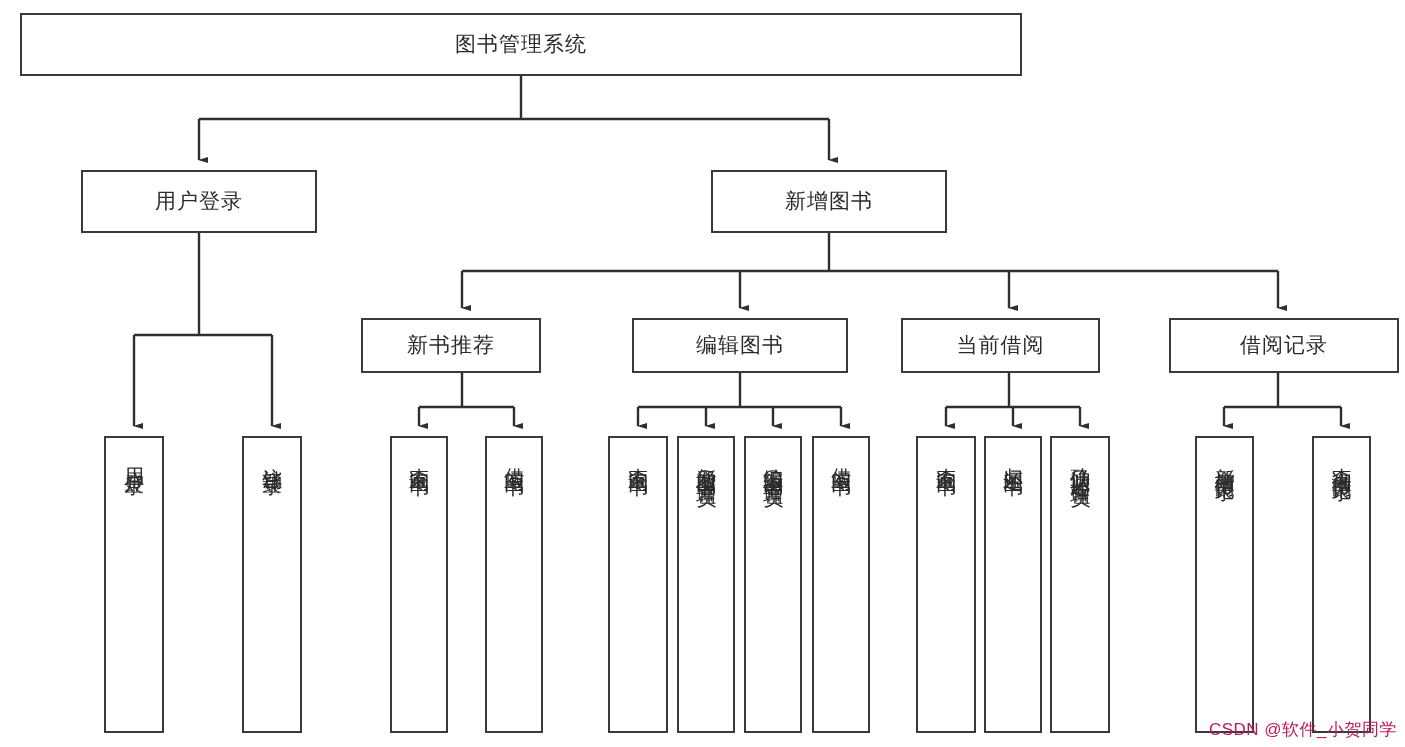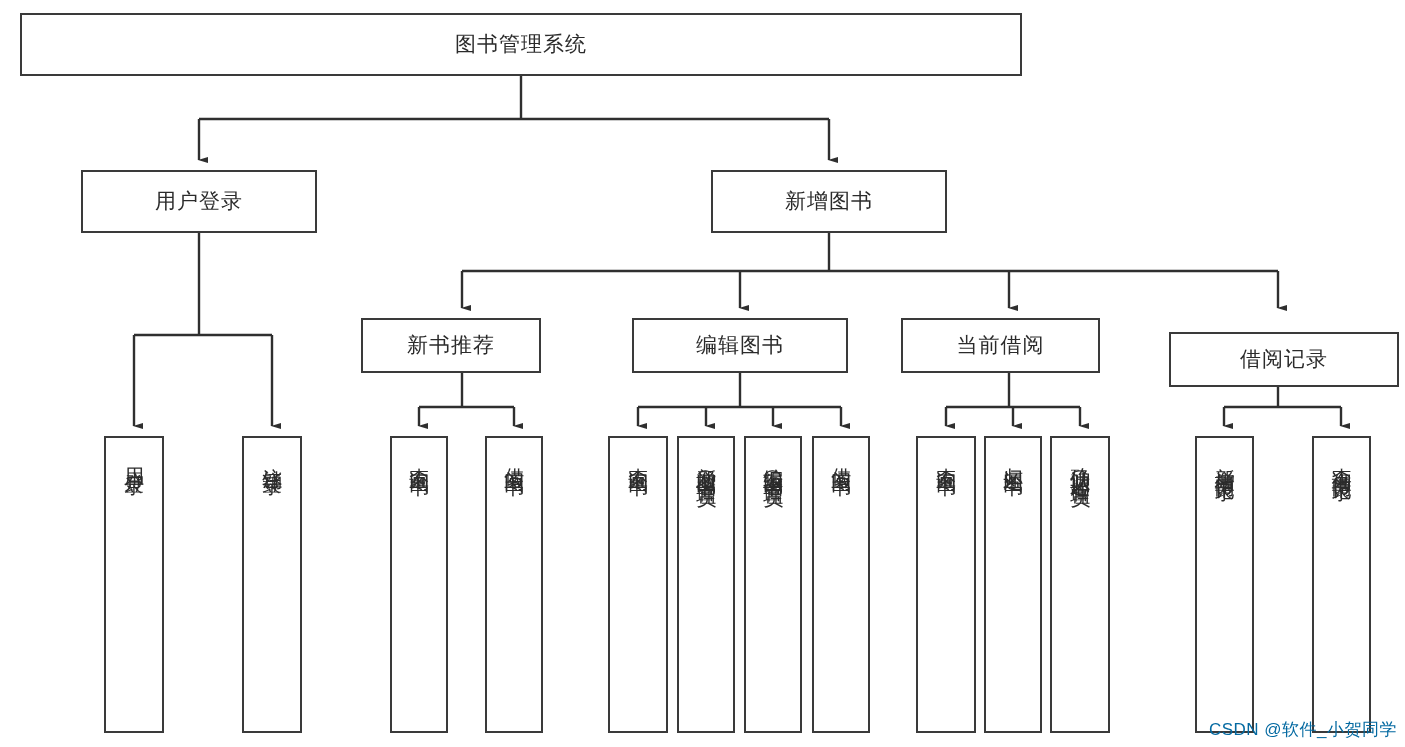--- a/index.html
+++ b/index.html
@@ -49,21 +49,21 @@
     letter-spacing:3px;
     line-height:1.18;
     white-space:normal;
     max-height:286px;
   }
   #watermark{
     position:absolute;
     right:8px;
     bottom:6px;
     font-size:17px;
-    color:#0369a1;
+    color:#be185d;
     letter-spacing:0.5px;
     z-index:3;
     white-space:nowrap;
   }
 </style>
 </head>
 <body>
 
 <div id="canvas">
 
@@ -130,21 +130,21 @@
 
   <div class="node" style="left:361px;top:318px;width:180px;height:55px;">
     <span class="node-label">新书推荐</span>
   </div>
   <div class="node" style="left:632px;top:318px;width:216px;height:55px;">
     <span class="node-label">编辑图书</span>
   </div>
   <div class="node" style="left:901px;top:318px;width:199px;height:55px;">
     <span class="node-label">当前借阅</span>
   </div>
-  <div class="node" style="left:1169px;top:332px;width:230px;height:55px;">
+  <div class="node" style="left:1169px;top:318px;width:230px;height:55px;">
     <span class="node-label">借阅记录</span>
   </div>
 
   <div class="node leaf" style="left:104px;top:436px;width:60px;height:297px;">
     <span class="node-label">用户登录</span>
   </div>
   <div class="node leaf" style="left:242px;top:436px;width:60px;height:297px;">
     <span class="node-label">注销登录</span>
   </div>
   <div class="node leaf" style="left:390px;top:436px;width:58px;height:297px;">

